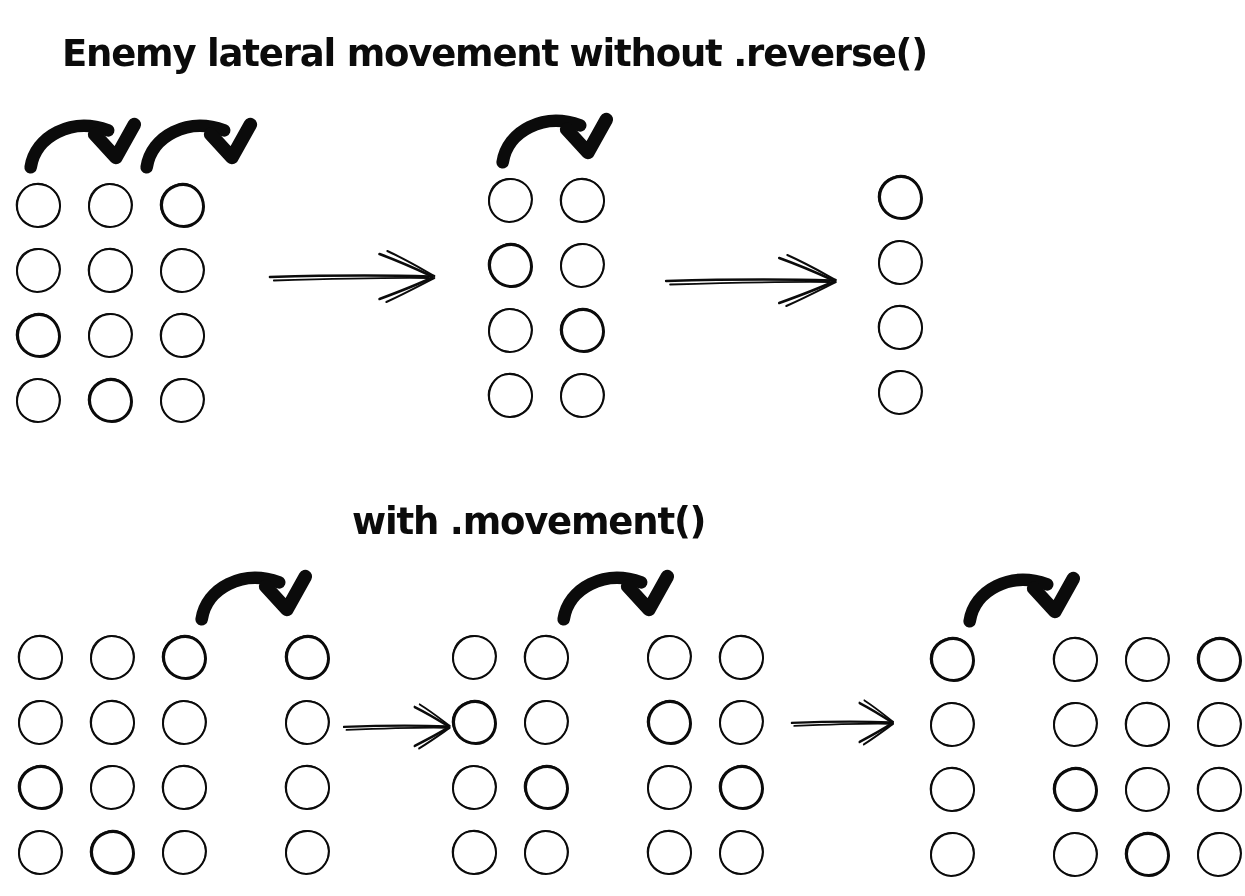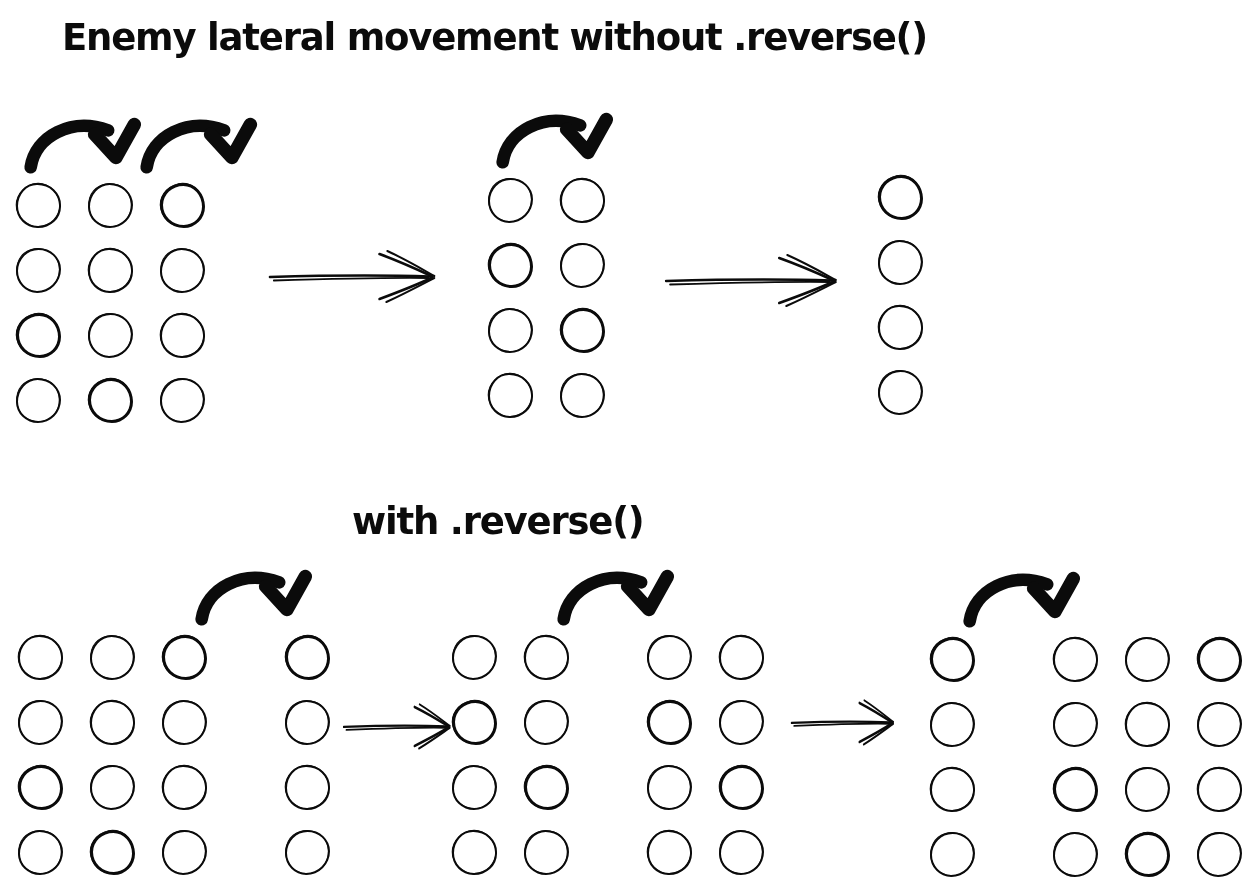--- a/index.html
+++ b/index.html
@@ -17,21 +17,21 @@
   .title {
     position: absolute;
     margin: 0;
     font-size: 37px;
     font-weight: 700;
     letter-spacing: -1.2px;
     white-space: nowrap;
     color: var(--ink);
     font-family: "DejaVu Sans", sans-serif;
   }
-  .top-title { left: 62px; top: 16px; }
+  .top-title { left: 62px; top: 32px; }
   .bottom-title { left: 352px; top: 500px; }
 
   
   .state {
     position: absolute;
     display: flex;
     align-items: flex-start;
     gap: 78px;
     padding-top: 74px; 
   }
@@ -134,21 +134,21 @@
 
   <div class="state" style="left:878px; top:101px">
       <div class="block" style="grid-template-columns: repeat(1, 45px);">
         <span class="circle v1"></span>
         <span class="circle v0"></span>
         <span class="circle v3"></span>
         <span class="circle v2"></span>
       </div>
     </div>
 
-  <h1 class="title bottom-title">with .reverse()</h1>
+  <h1 class="title bottom-title">with .movement()</h1>
 
   <div class="state" style="left:18px; top:561px">
       <div class="block" style="grid-template-columns: repeat(3, 45px);">
         <span class="circle v3"></span>
         <span class="circle v0"></span>
         <span class="circle v1"></span>
         <span class="circle v2"></span>
         <span class="circle v3"></span>
         <span class="circle v0"></span>
         <span class="circle v1"></span>

